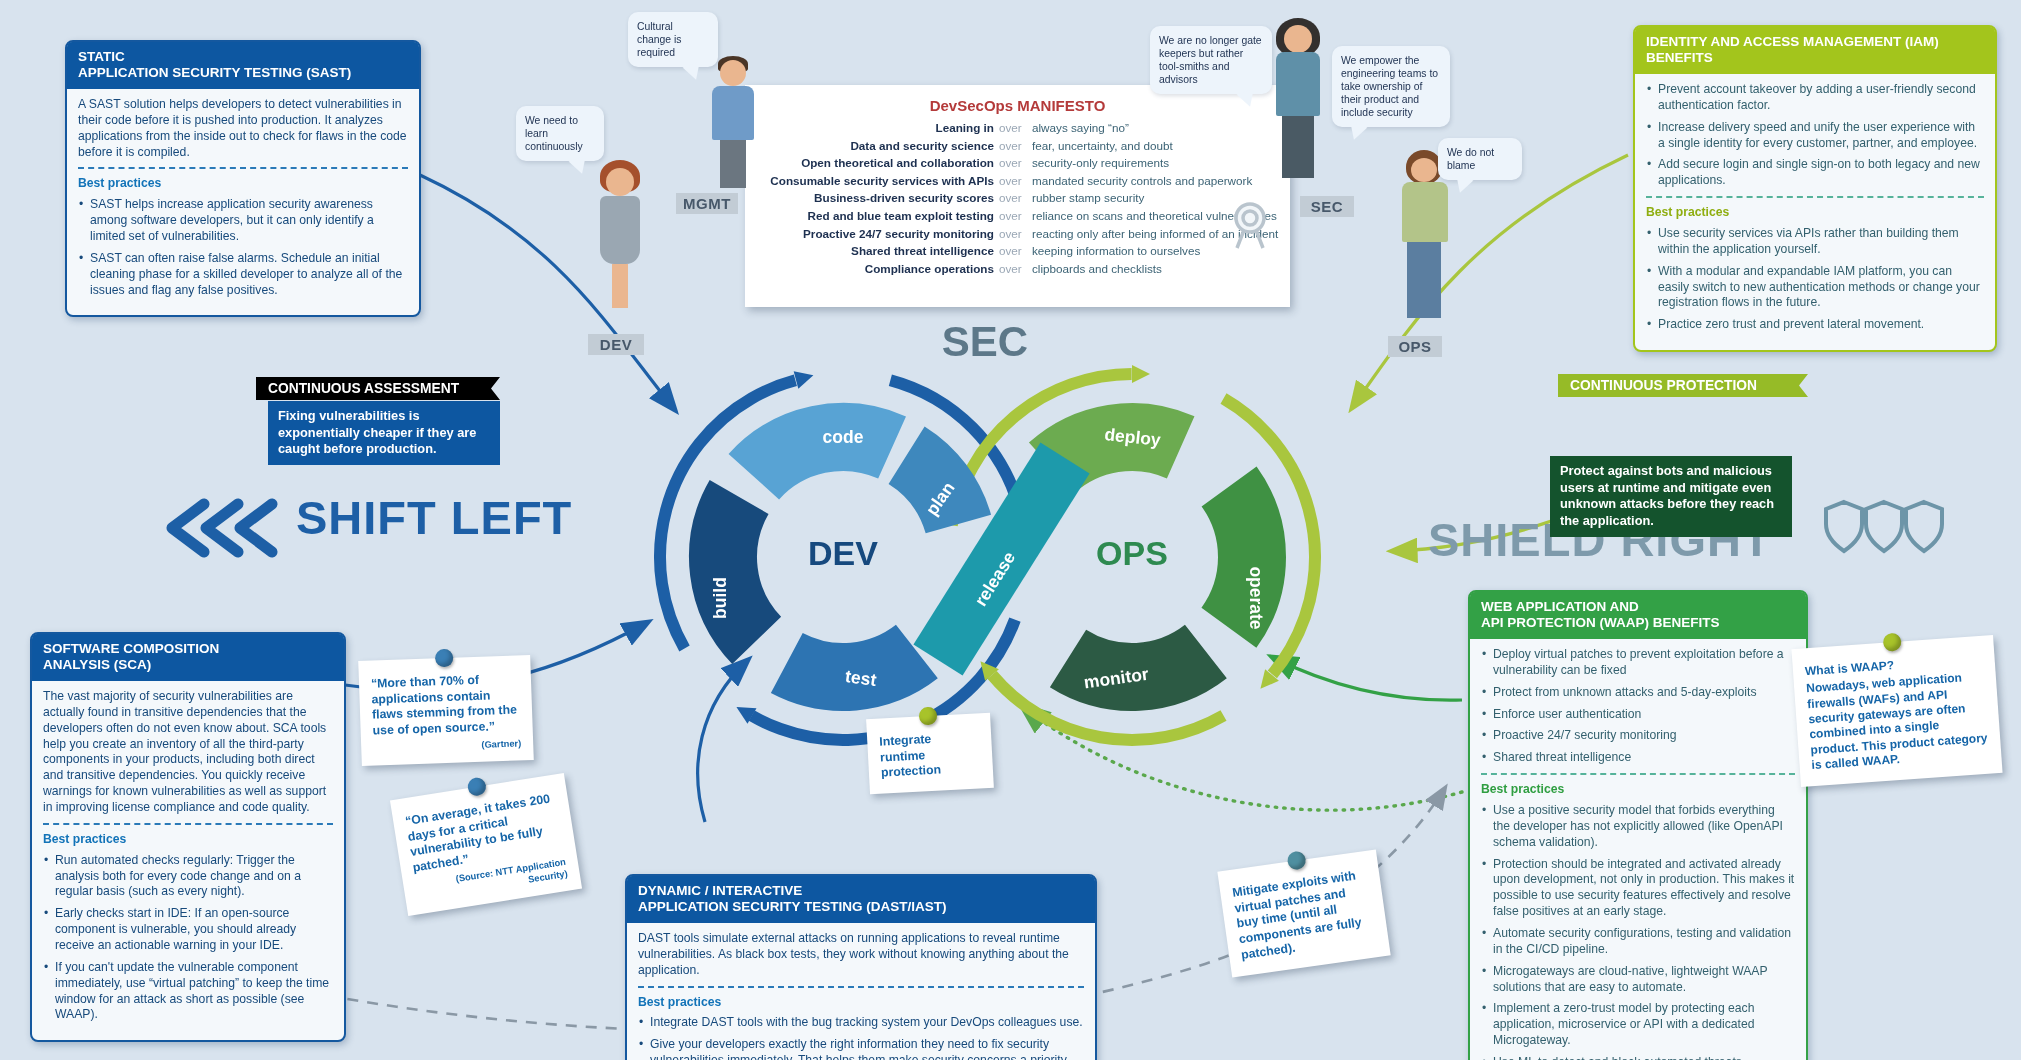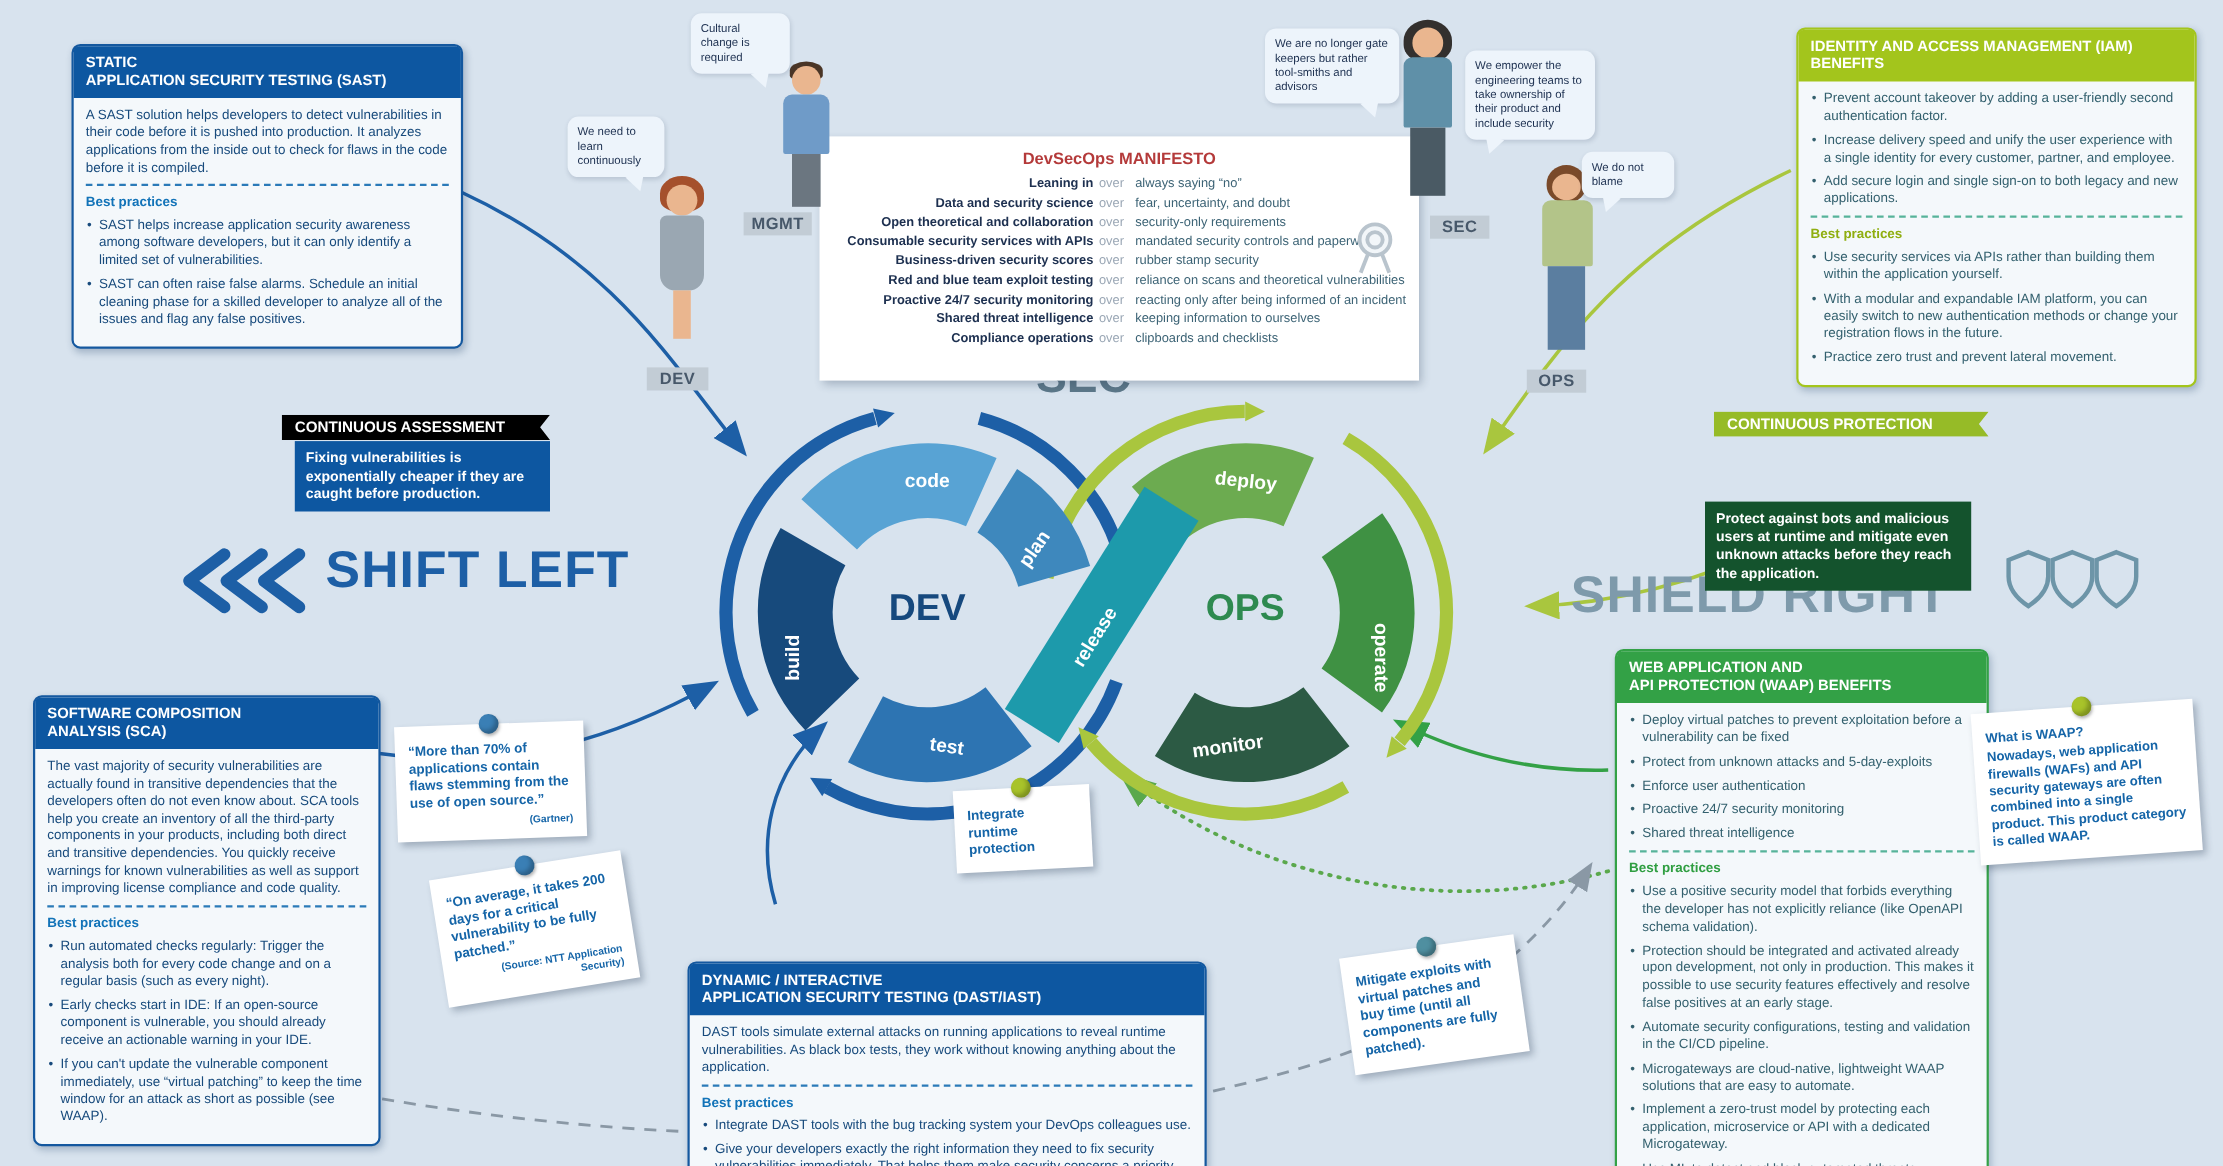--- a/index.html
+++ b/index.html
@@ -38,21 +38,21 @@
   .t-bl::after{left:14px;transform:rotate(18deg);}
 
   .role{position:absolute;background:#c2ccd5;color:#47586a;font-weight:bold;font-size:15px;text-align:center;padding:2px 0;letter-spacing:.5px;z-index:5;}
 
   .ribbon{position:absolute;color:#fff;font-weight:bold;font-size:13.8px;padding:4px 10px 4px 12px;clip-path:polygon(0 0,100% 0,calc(100% - 9px) 50%,100% 100%,0 100%);z-index:3;}
   .bannerbody{position:absolute;color:#fff;font-weight:bold;font-size:12.8px;line-height:1.3;padding:7px 10px;z-index:3;}
 
   .bigword{position:absolute;font-weight:bold;font-size:47px;letter-spacing:1px;z-index:2;}
   .loopword{position:absolute;font-weight:bold;text-align:center;z-index:2;}
 
-  .manifesto{position:absolute;left:745px;top:85px;width:545px;height:222px;background:#fff;box-shadow:3px 4px 8px rgba(40,60,85,.3);padding:12px 12px 8px;box-sizing:border-box;z-index:2;margin-top:39px;}
+  .manifesto{position:absolute;left:745px;top:85px;width:545px;height:222px;background:#fff;box-shadow:3px 4px 8px rgba(40,60,85,.3);padding:12px 12px 8px;box-sizing:border-box;z-index:2;}
   .manifesto .mtitle{text-align:center;color:#b43a3a;font-weight:bold;font-size:15px;margin-bottom:7px;}
   .mgrid{display:grid;grid-template-columns:237px 28px auto;column-gap:5px;row-gap:4.6px;font-size:11.7px;}
   .mgrid .ml{text-align:right;font-weight:bold;color:#1d3050;}
   .mgrid .mo{color:#9aa7b5;}
   .mgrid .mr{color:#3c6375;white-space:nowrap;}
 
   .person{position:absolute;z-index:4;}
   .person div{position:absolute;}
 </style>
 </head>
@@ -245,21 +245,21 @@
       <ul class="b" style="margin-top:0;">
         <li>Deploy virtual patches to prevent exploitation before a vulnerability can be fixed</li>
         <li>Protect from unknown attacks and 5-day-exploits</li>
         <li>Enforce user authentication</li>
         <li>Proactive 24/7 security monitoring</li>
         <li>Shared threat intelligence</li>
       </ul>
       <hr class="sep">
       <div class="bp">Best practices</div>
       <ul class="b">
-        <li>Use a positive security model that forbids everything the developer has not explicitly reliance (like OpenAPI schema validation).</li>
+        <li>Use a positive security model that forbids everything the developer has not explicitly allowed (like OpenAPI schema validation).</li>
         <li>Protection should be integrated and activated already upon development, not only in production. This makes it possible to use security features effectively and resolve false positives at an early stage.</li>
         <li>Automate security configurations, testing and validation in the CI/CD pipeline.</li>
         <li>Microgateways are cloud-native, lightweight WAAP solutions that are easy to automate.</li>
         <li>Implement a zero-trust model by protecting each application, microservice or API with a dedicated Microgateway.</li>
         <li>Use ML to detect and block automated threats.</li>
       </ul>
     </div>
   </div>
 
   <div class="manifesto">

